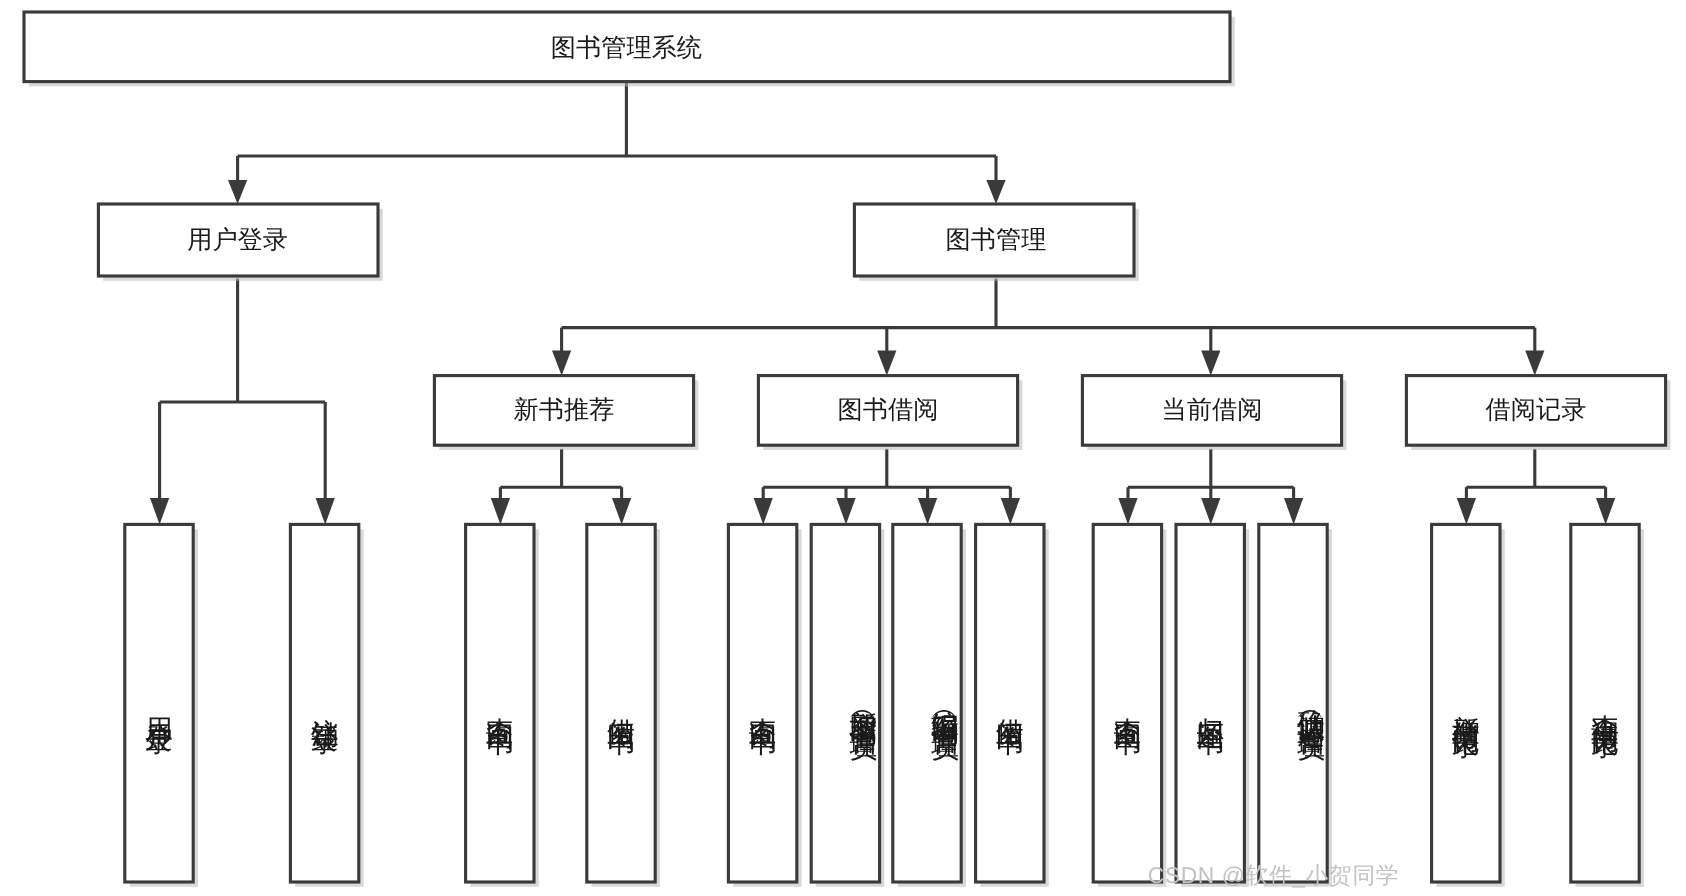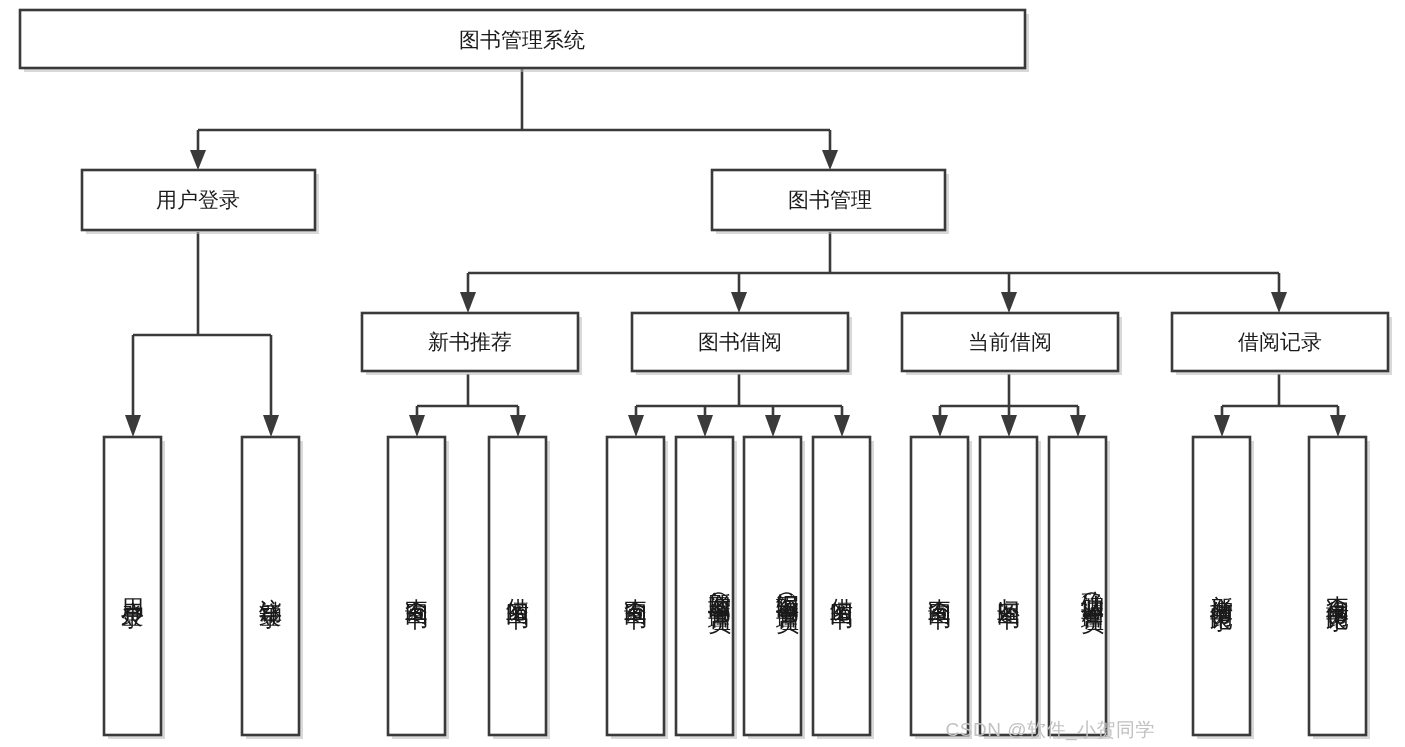--- a/index.html
+++ b/index.html
@@ -59,21 +59,21 @@
     letter-spacing: 3px;
     color: #1a1a1a;
     display: flex;
     align-items: center;
     justify-content: center;
     text-align: center;
     pointer-events: none;
   }
   #watermark {
     position: absolute;
-    right: 19px;
+    right: 8px;
     bottom: 4px;
     font-family: "Liberation Sans", "DejaVu Sans", sans-serif;
     font-size: 19px;
     color: #c2c2c2;
     letter-spacing: 0.5px;
     white-space: nowrap;
   }
 </style>
 </head>
 <body>

